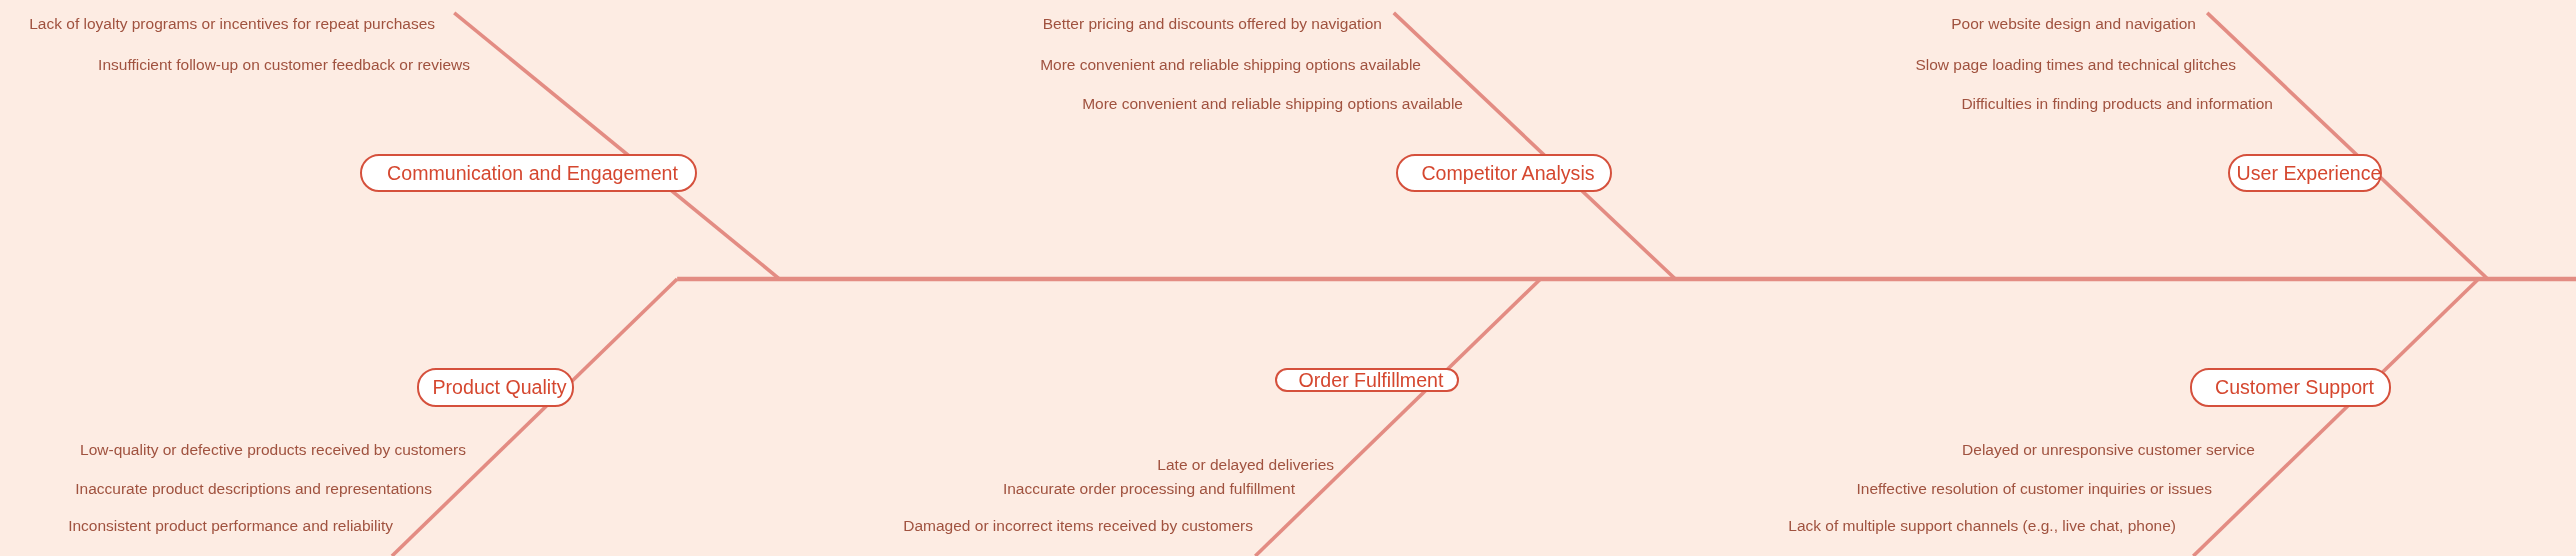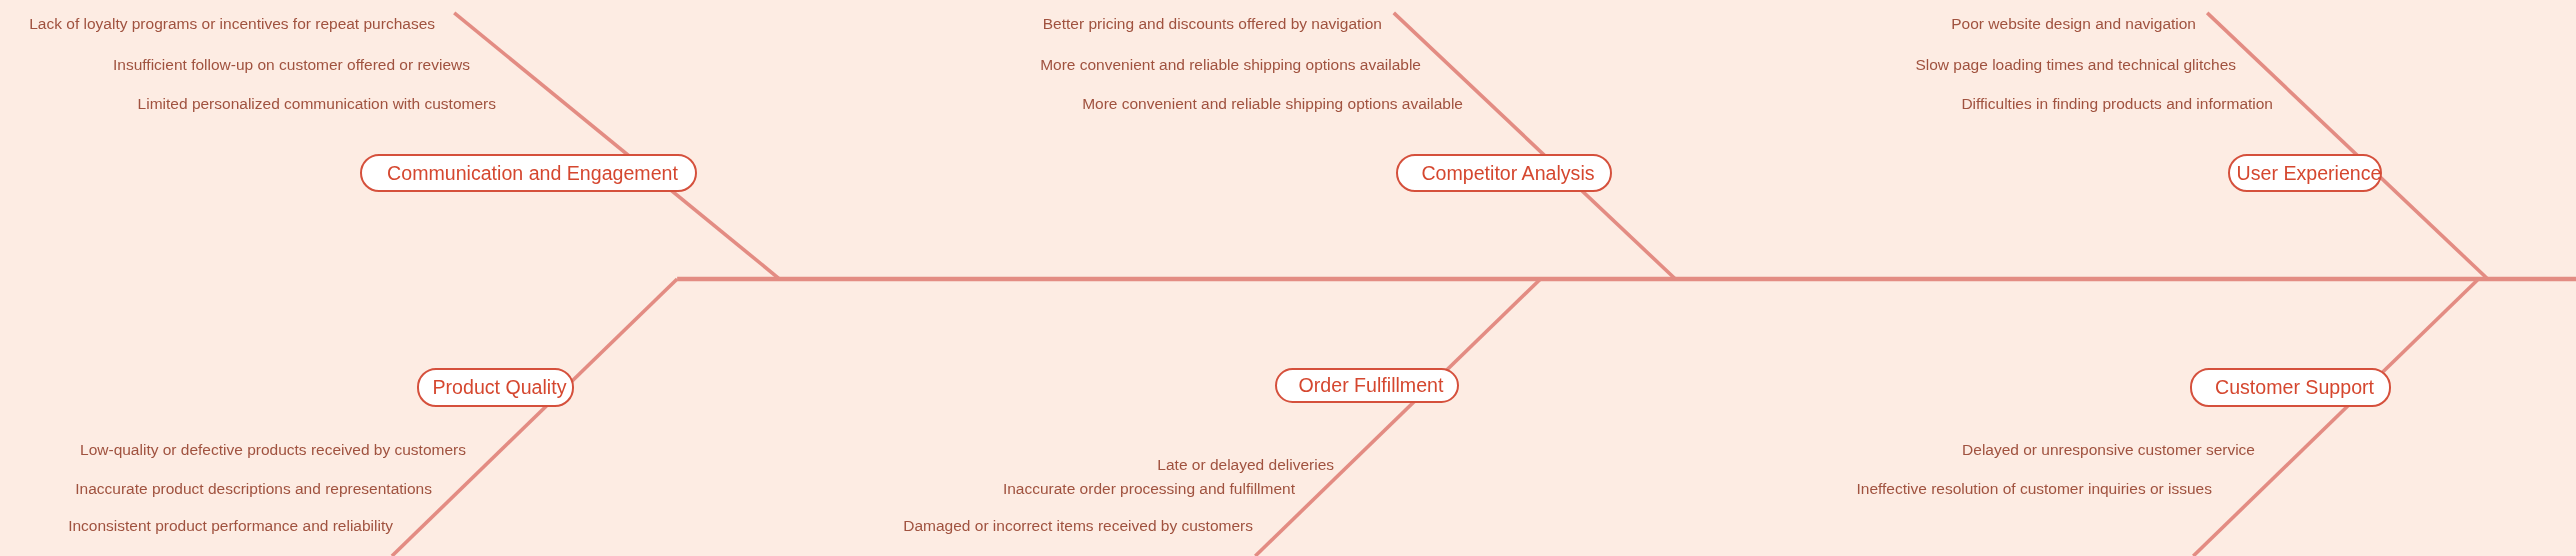--- a/index.html
+++ b/index.html
@@ -48,21 +48,21 @@
     line-height: 19.6px;
     white-space: nowrap;
     text-align: right;
   }
   
   .cat-t0 { left: 360px;  top: 154px; width: 337px; height: 38px; }
   .cat-t1 { left: 1396px; top: 154px; width: 216px; height: 38px; }
   .cat-t2 { left: 2228px; top: 154px; width: 154px; height: 38px; }
   
   .cat-b0 { left: 417px;  top: 368px; width: 157px; height: 39px; }
-  .cat-b1 { left: 1275px; top: 368px; width: 184px; height: 35px; }
+  .cat-b1 { left: 1275px; top: 368px; width: 184px; height: 24px; }
   .cat-b2 { left: 2190px; top: 368px; width: 201px; height: 39px; }
   
   .c-t0-0 { top: 14.4px;  right: 2716px; }
   .c-t0-1 { top: 55px; right: 2681px; }
   .c-t0-2 { top: 94px; right: 2655px; }
   .c-t1-0 { top: 14.4px;  right: 1769px; }
   .c-t1-1 { top: 55px; right: 1730px; }
   .c-t1-2 { top: 94px; right: 1688px; }
   .c-t2-0 { top: 14.4px;  right: 955px; }
   .c-t2-1 { top: 55px; right: 915px; }
@@ -87,41 +87,41 @@
     <line class="bone spine" x1="1313" y1="542" x2="5035" y2="542"></line>
     <line class="bone" x1="880" y1="25" x2="1512" y2="542"></line>
     <line class="bone" x1="2705" y1="25" x2="3252" y2="542"></line>
     <line class="bone" x1="4285" y1="25" x2="4830" y2="542"></line>
     <line class="bone" x1="759" y1="1080" x2="1313" y2="542"></line>
     <line class="bone" x1="2436" y1="1080" x2="2990" y2="542"></line>
     <line class="bone" x1="4258" y1="1080" x2="4812" y2="542"></line>
   </svg>
 
   <div class="cause c-t0-0">Lack of loyalty programs or incentives for repeat purchases</div>
-  <div class="cause c-t0-1">Insufficient follow-up on customer offered or reviews</div>
-  <div class="cause c-t0-2">Limited personalized communication with customers</div>
+  <div class="cause c-t0-1">Insufficient follow-up on customer feedback or reviews</div>
 
   <div class="cause c-t1-0">Better pricing and discounts offered by navigation</div>
   <div class="cause c-t1-1">More convenient and reliable shipping options available</div>
   <div class="cause c-t1-2">More convenient and reliable shipping options available</div>
 
   <div class="cause c-t2-0">Poor website design and navigation</div>
   <div class="cause c-t2-1">Slow page loading times and technical glitches</div>
   <div class="cause c-t2-2">Difficulties in finding products and information</div>
 
   <div class="cause c-b0-0">Low-quality or defective products received by customers</div>
   <div class="cause c-b0-2">Inconsistent product performance and reliability</div>
   <div class="cause c-b0-1">Inaccurate product descriptions and representations</div>
 
   <div class="cause c-b1-0">Late or delayed deliveries</div>
   <div class="cause c-b1-1">Inaccurate order processing and fulfillment</div>
   <div class="cause c-b1-2">Damaged or incorrect items received by customers</div>
 
   <div class="cause c-b2-0">Delayed or unresponsive customer service</div>
   <div class="cause c-b2-1">Ineffective resolution of customer inquiries or issues</div>
+  <div class="cause c-b2-2">Lack of multiple support channels (e.g., live chat, phone)</div>
 
   <div class="cat-box cat-t0">
     <span>Communication and Engagement</span>
   </div>
   <div class="cat-box cat-t1">
     <span>Competitor Analysis</span>
   </div>
   <div class="cat-box cat-t2">
     <span>User Experience</span>
   </div>

